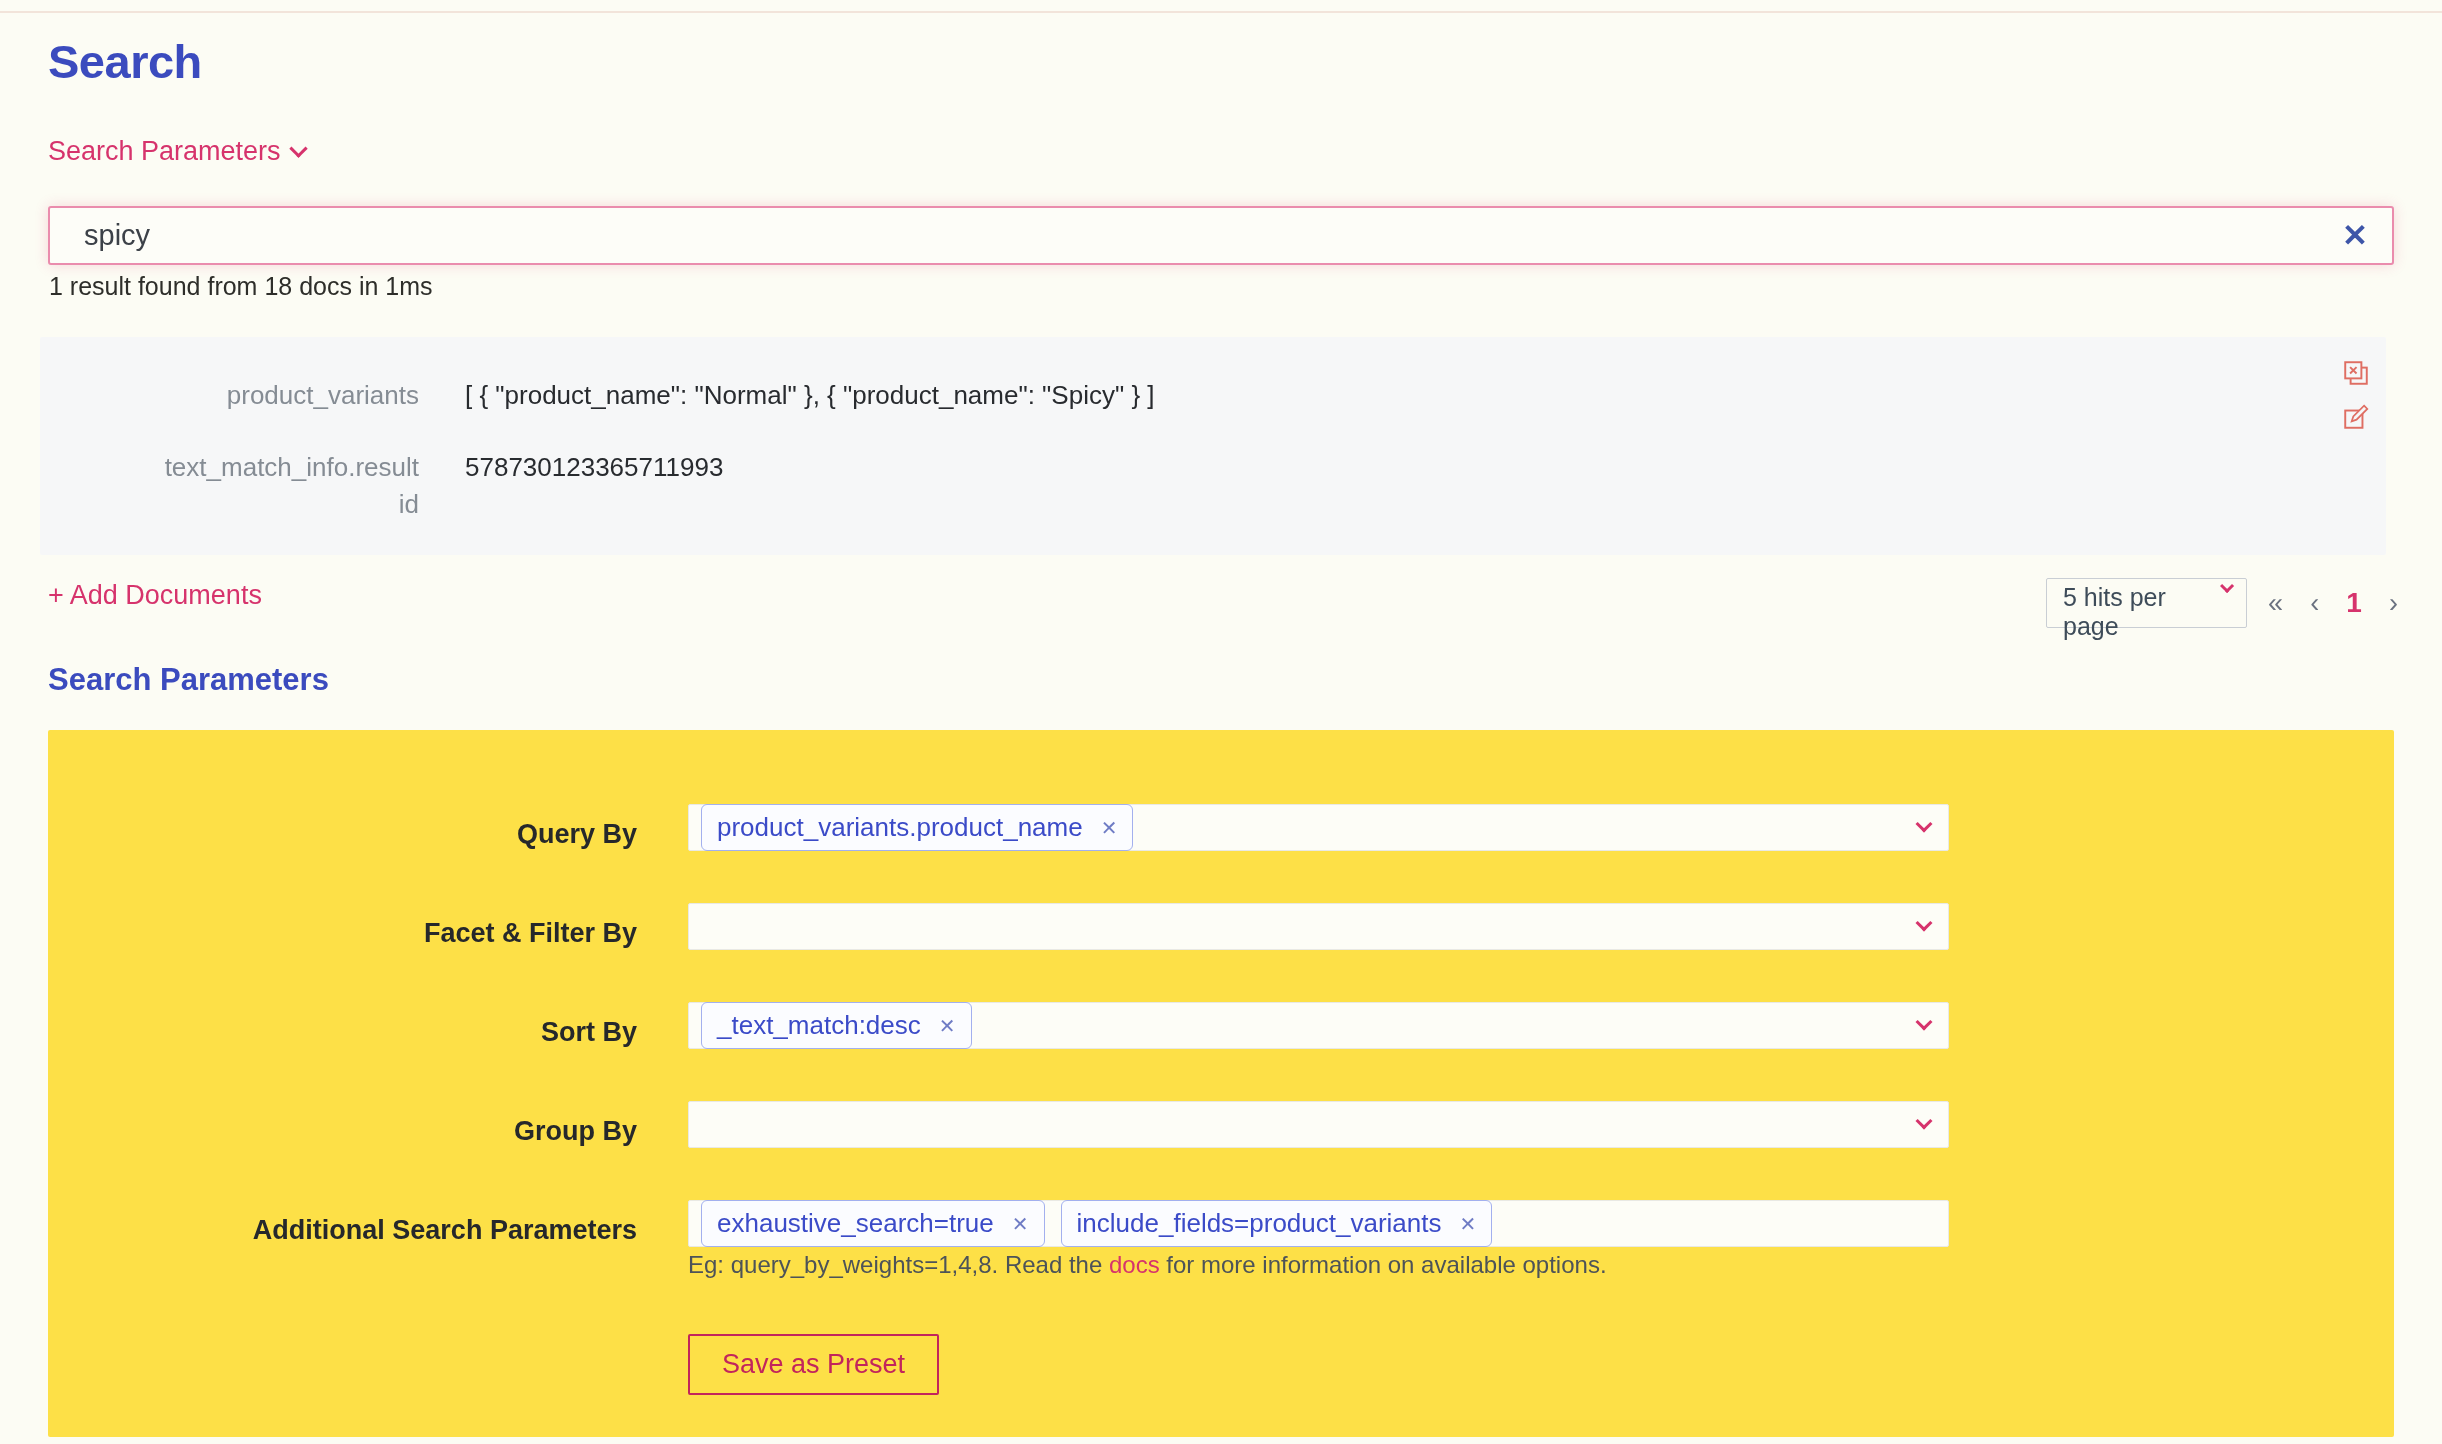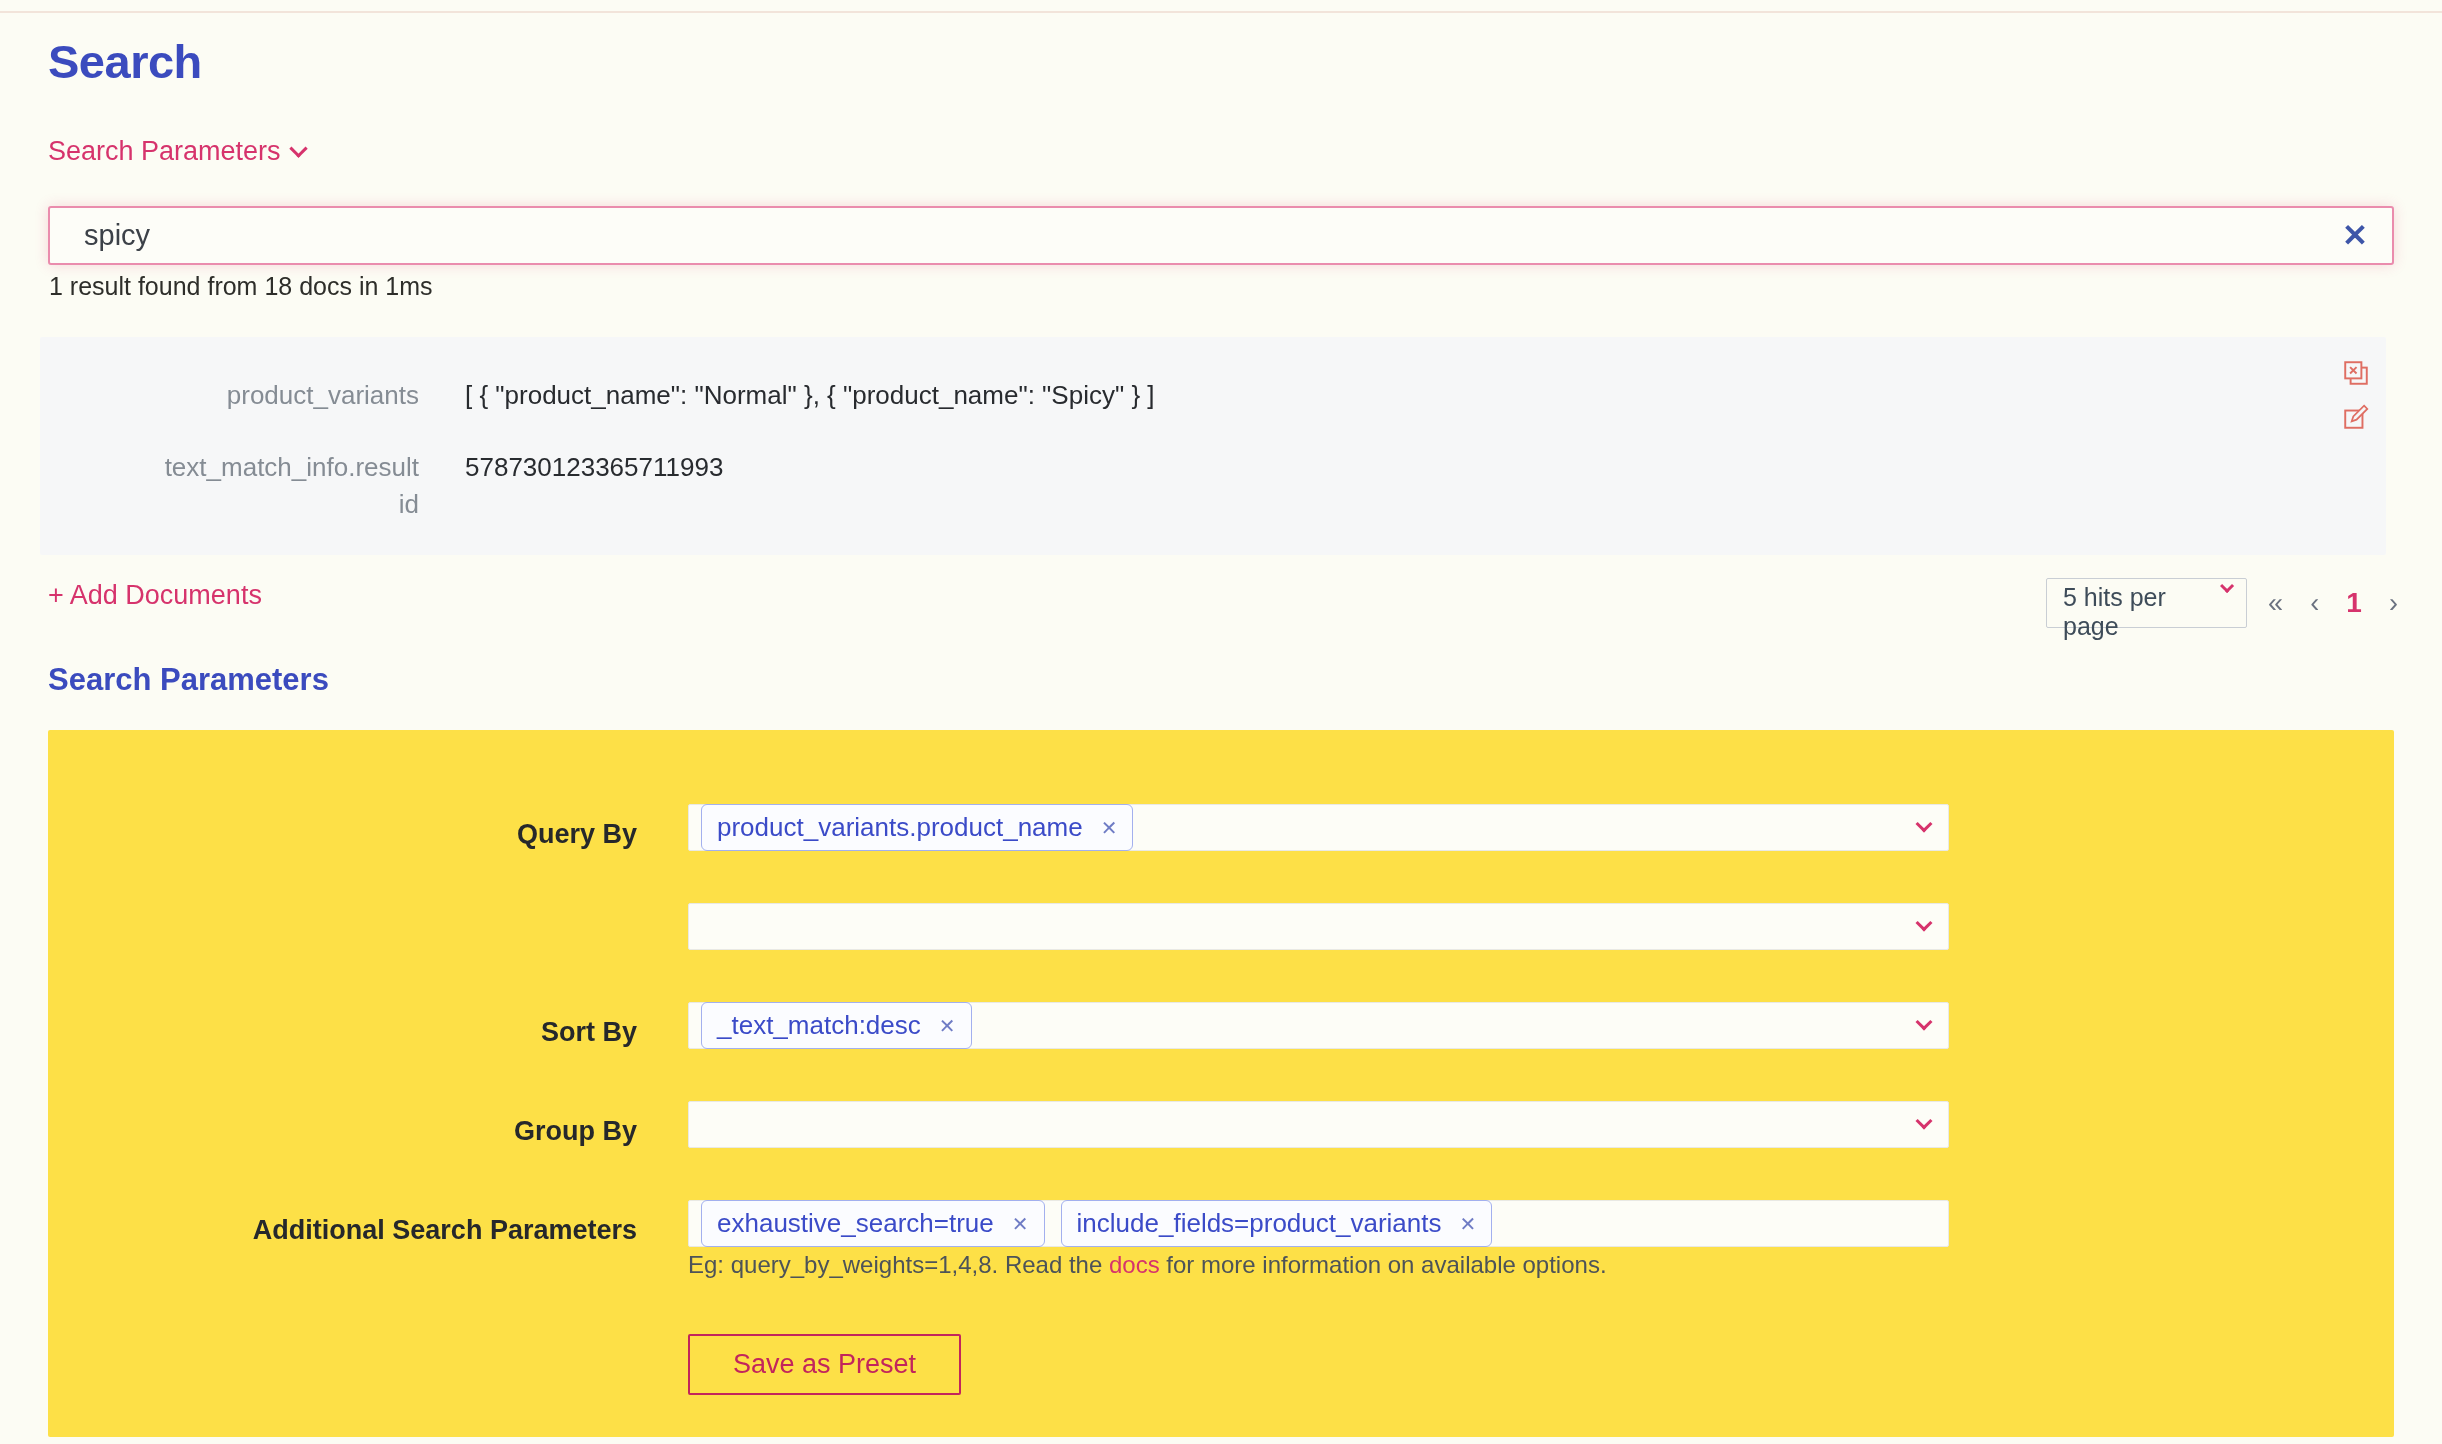--- a/index.html
+++ b/index.html
@@ -123,21 +123,21 @@
   .helper {
     position:absolute; left:640px; top:521px;
     font-size:24px; color:#4d5358;
   }
   .docs-link { color:#d6336c; cursor:pointer; }
 
   .save-btn {
     position:absolute; left:640px; top:604px; height:61px;
     background:transparent; border:2px solid #c2255c; border-radius:2px;
     color:#c2255c; font-size:27px; font-family:"Liberation Sans", sans-serif;
-    padding:0 43px; cursor:pointer;
+    padding:0 32px; cursor:pointer;
   }
 </style>
 </head>
 <body>
 
 <div class="page">
   <div class="top-divider"></div>
 
   <h1 class="page-title">Search</h1>
 
@@ -200,20 +200,21 @@
 
     <div class="param-label" style="top:89px;">Query By</div>
     <div class="param-field" style="top:74px;">
       <span class="tag">
         <span class="tag-label">product_variants.product_name</span>
         <span class="tag-x">✕</span>
       </span>
       <span class="field-chev"></span>
     </div>
 
+    <div class="param-label" style="top:188px;">Facet &amp; Filter By</div>
     <div class="param-field" style="top:173px;">
       <span class="field-chev"></span>
     </div>
 
     <div class="param-label" style="top:287px;">Sort By</div>
     <div class="param-field" style="top:272px;">
       <span class="tag">
         <span class="tag-label">_text_match:desc</span>
         <span class="tag-x">✕</span>
       </span>

